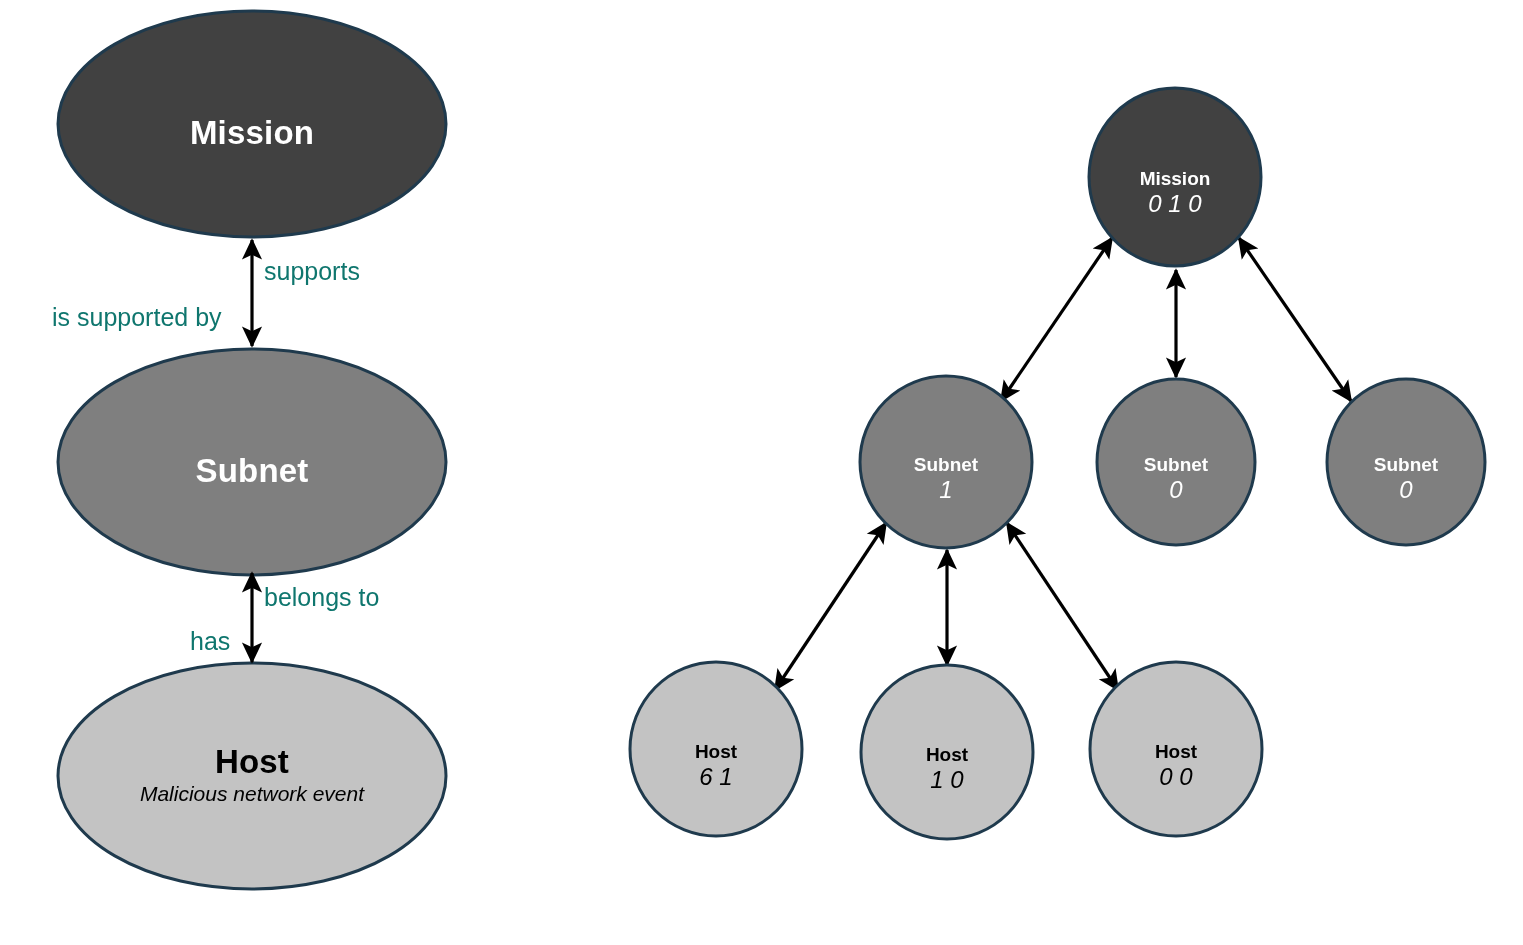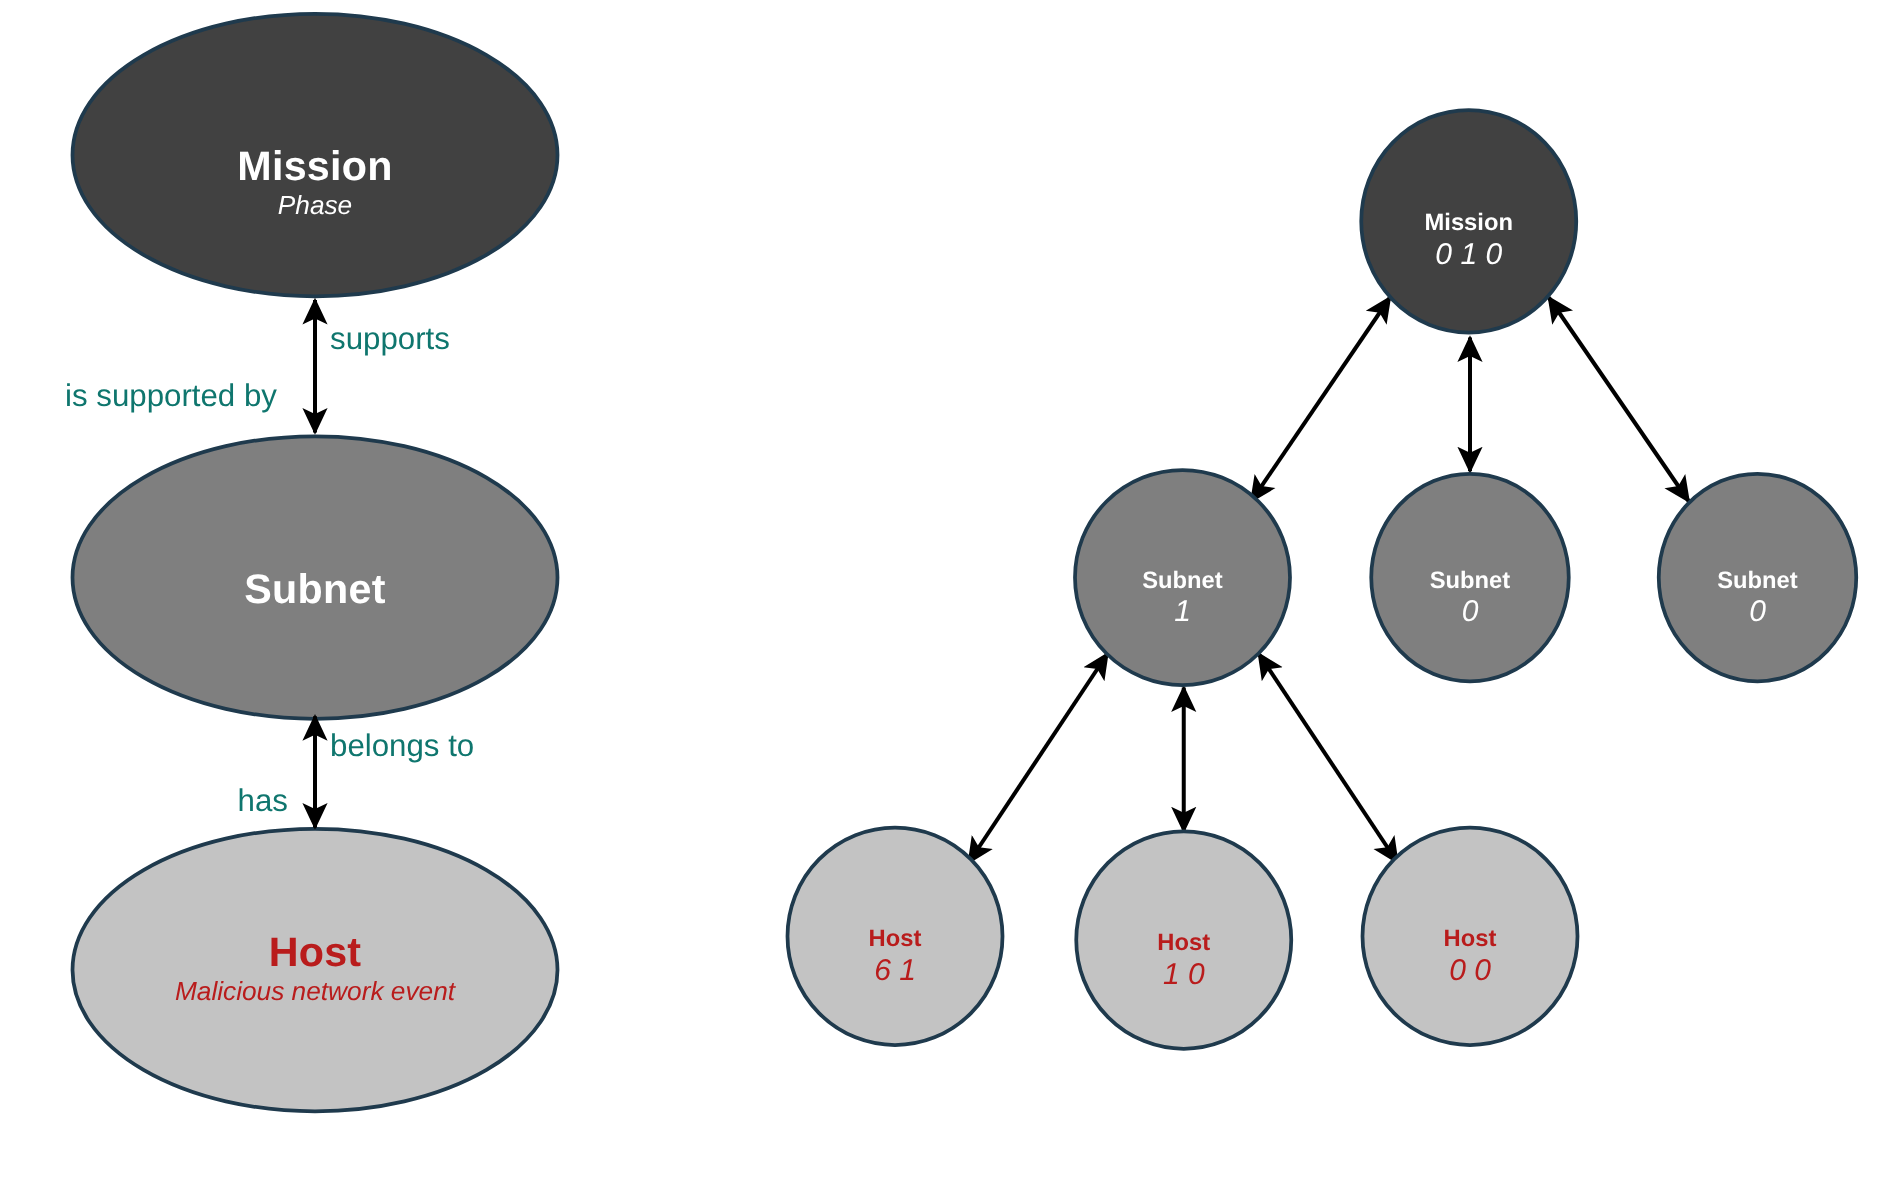--- a/index.html
+++ b/index.html
@@ -37,21 +37,21 @@
     display: block;
   }
   
   .lg-title { font-size: 33px; letter-spacing: 0.2px; }
   .lg-sub   { font-size: 21px; }
   
   .sm-title { font-size: 19px; }
   .sm-sub   { font-size: 24px; }
 
   .light { color: #ffffff; }
-  .dark  { color: #b91c1c; }
+  .dark  { color: #000000; }
 
   .edge-label {
     position: absolute;
     font-size: 25px;
     color: #0f766e;
     white-space: nowrap;
     pointer-events: none;
   }
 </style>
 </head>
@@ -88,21 +88,20 @@
     <ellipse cx="1176" cy="462" rx="79" ry="83" fill="#7f7f7f" stroke="#1f3a4d" stroke-width="3"></ellipse>
     <ellipse cx="1406" cy="462" rx="79" ry="83" fill="#7f7f7f" stroke="#1f3a4d" stroke-width="3"></ellipse>
     <ellipse cx="716" cy="749" rx="86" ry="87" fill="#c3c3c3" stroke="#1f3a4d" stroke-width="3"></ellipse>
     <ellipse cx="947" cy="752" rx="86" ry="87" fill="#c3c3c3" stroke="#1f3a4d" stroke-width="3"></ellipse>
     <ellipse cx="1176" cy="749" rx="86" ry="87" fill="#c3c3c3" stroke="#1f3a4d" stroke-width="3"></ellipse>
   </g>
 </svg>
 
 <div class="node-label-group light" style="left:52px; top:94px; width:400px;">
   <span class="n-title lg-title">Mission</span>
-  <span class="n-sub lg-sub">Phase</span>
 </div>
 
 <div class="node-label-group light" style="left:52px; top:432px; width:400px;">
   <span class="n-title lg-title">Subnet</span>
 </div>
 
 <div class="node-label-group dark" style="left:52px; top:723px; width:400px;">
   <span class="n-title lg-title">Host</span>
   <span class="n-sub lg-sub">Malicious network event</span>
 </div>

